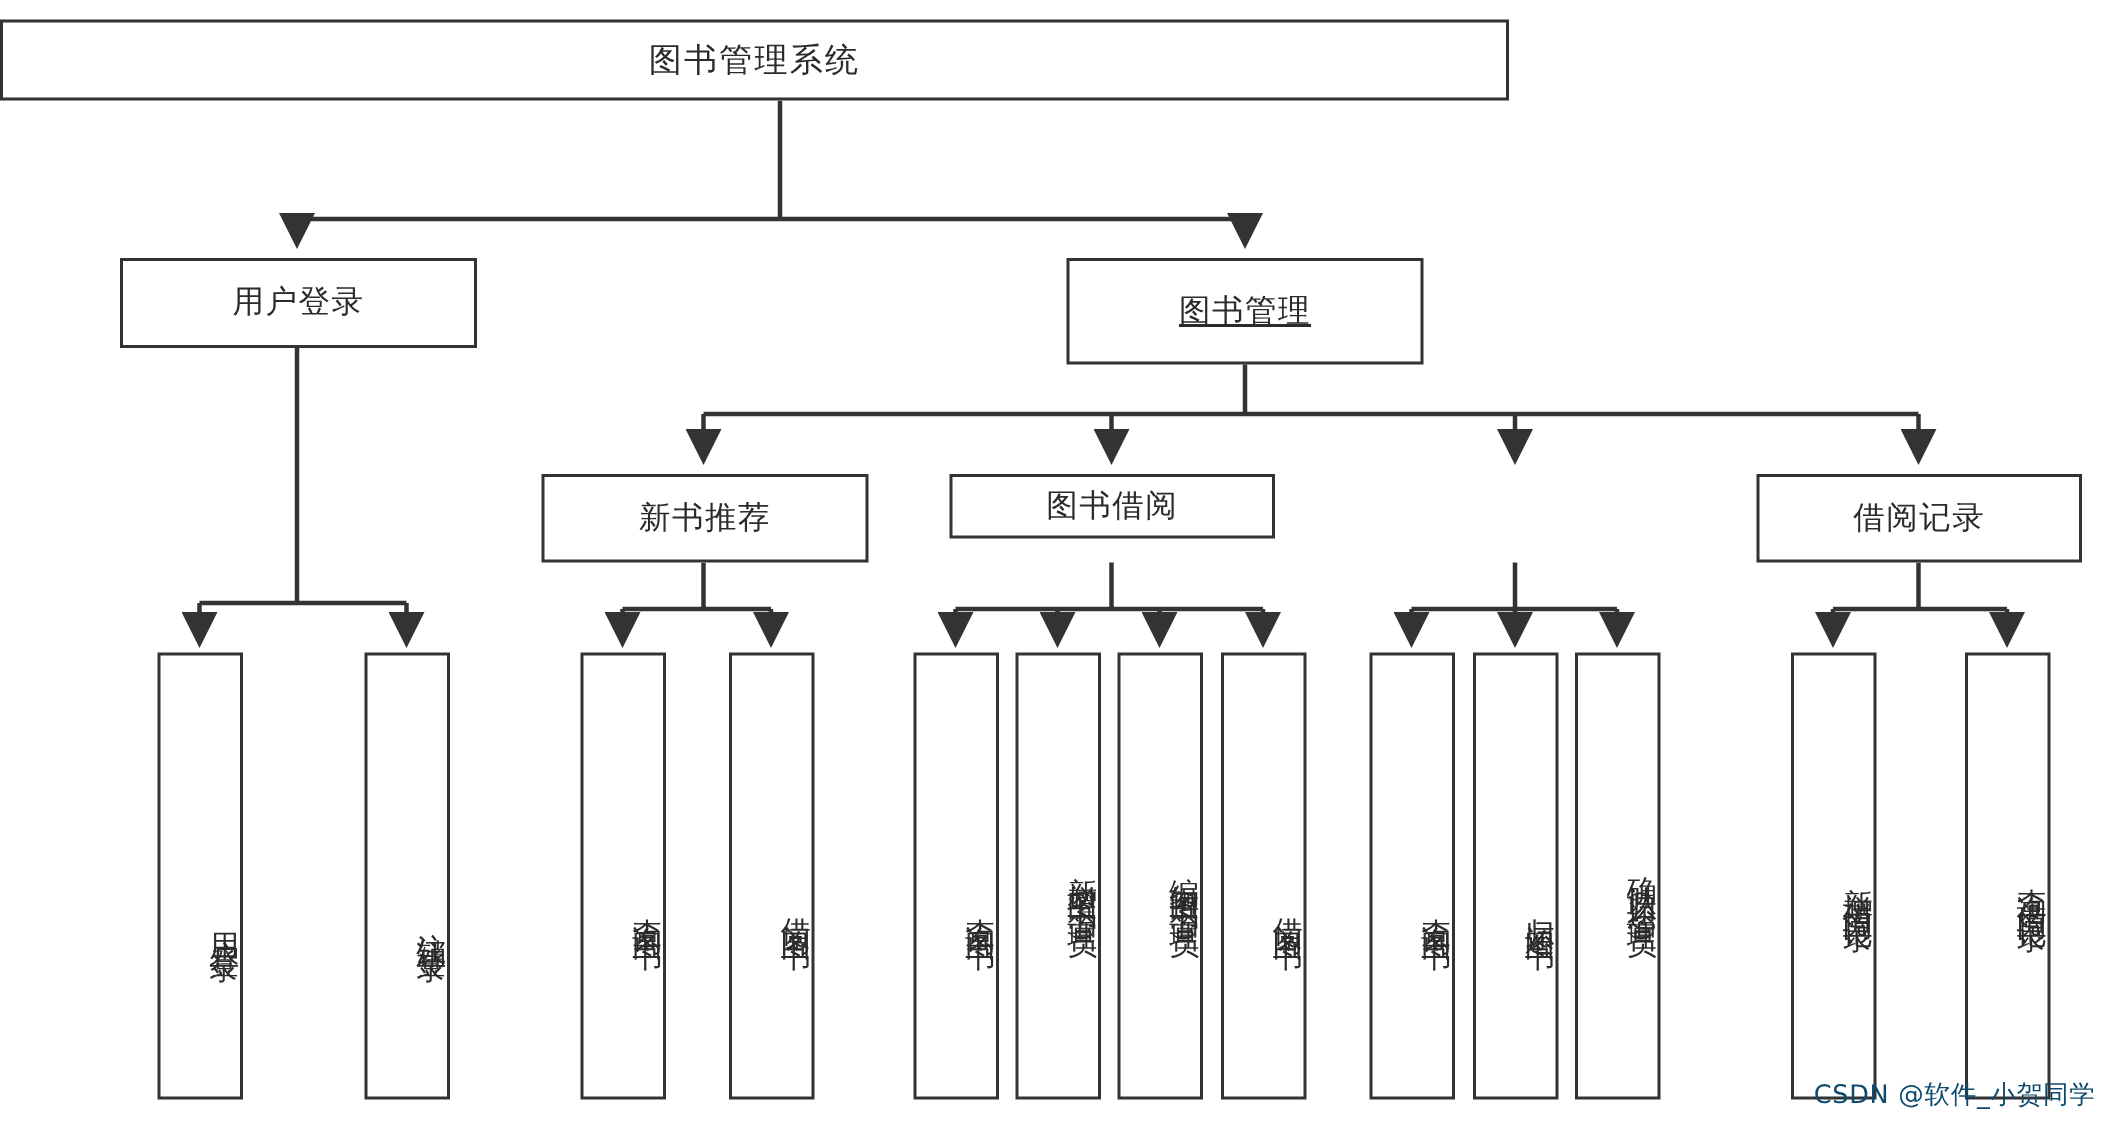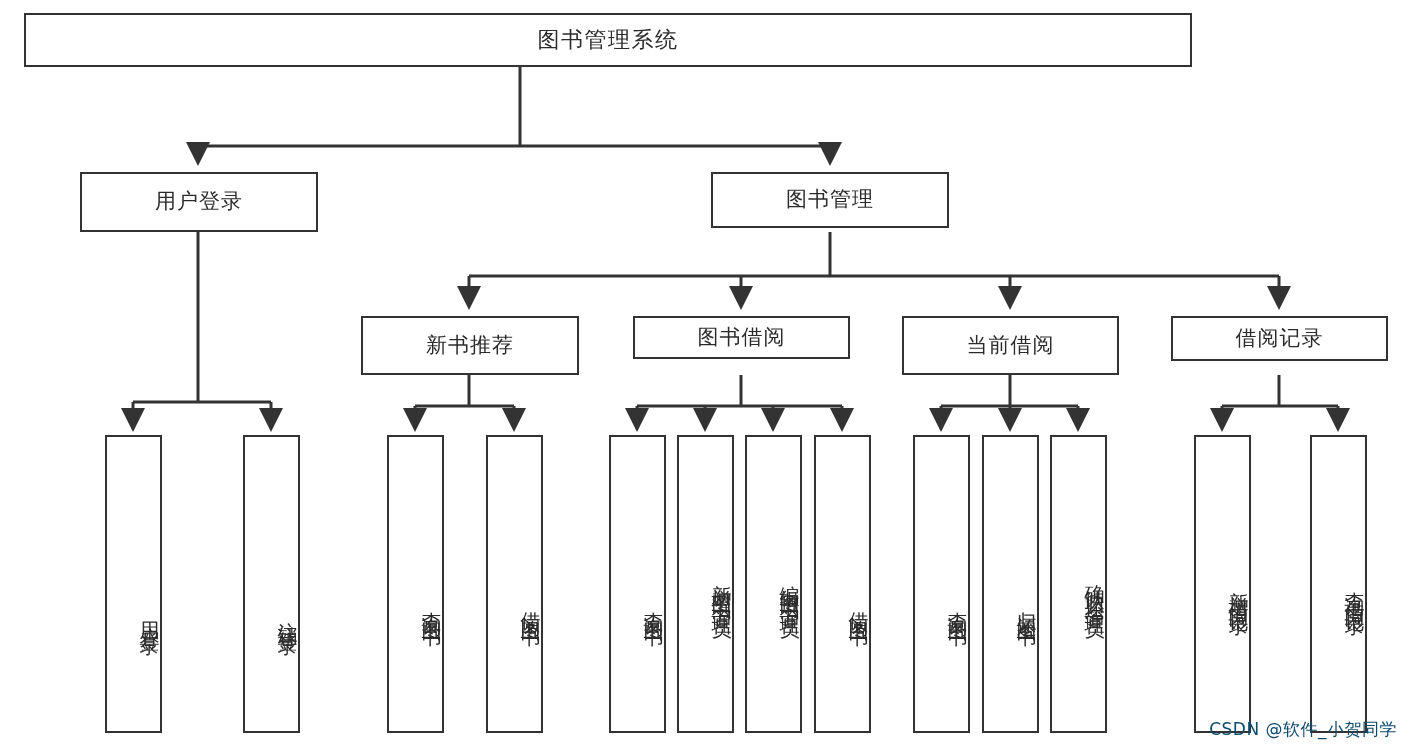--- a/index.html
+++ b/index.html
@@ -124,29 +124,28 @@
       <path d="M 1010 406 L 1010 428" marker-end="url(#arrow)"></path>
       <path d="M 1078 406 L 1078 428" marker-end="url(#arrow)"></path>
 
       <path d="M 1279 375 L 1279 406"></path>
       <path d="M 1222 406 L 1338 406"></path>
       <path d="M 1222 406 L 1222 428" marker-end="url(#arrow)"></path>
       <path d="M 1338 406 L 1338 428" marker-end="url(#arrow)"></path>
     </g>
   </svg>
 
-  <div class="node root" style="left:24px; top:13px; width:1168px; height:54px;text-align:right;">图书管理系统</div>
+  <div class="node root" style="left:0; top:13px; width:1006px; height:54px;text-align:right;">图书管理系统</div>
 
   <div class="node horiz" style="left:80px; top:172px; width:238px; height:60px;">用户登录</div>
-  <div class="node horiz" style="left:711px; top:172px; width:238px; height:56px;">图书管理</div>
+  <div class="node horiz" style="left:711px; top:172px; width:238px; height:71px;text-decoration:underline;">图书管理</div>
 
   <div class="node horiz" style="left:361px; top:316px; width:218px; height:59px;">新书推荐</div>
   <div class="node horiz" style="left:633px; top:316px; width:217px; height:43px;">图书借阅</div>
-  <div class="node horiz" style="left:902px; top:316px; width:217px; height:59px;">当前借阅</div>
-  <div class="node horiz" style="left:1171px; top:316px; width:217px; height:45px;text-align:right;">借阅记录</div>
+  <div class="node horiz" style="left:1171px; top:316px; width:217px; height:59px;text-align:right;">借阅记录</div>
 
   <div class="node vert pushdown" style="left:105px; top:435px; width:57px; height:298px;">用户登录</div>
   <div class="node vert pushdown" style="left:243px; top:435px; width:57px; height:298px;">注销登录</div>
 
   <div class="node vert pushdown4" style="left:387px; top:435px; width:57px; height:298px;">查询图书</div>
   <div class="node vert pushdown4" style="left:486px; top:435px; width:57px; height:298px;">借阅图书</div>
 
   <div class="node vert pushdown4" style="left:609px; top:435px; width:57px; height:298px;">查询图书</div>
   <div class="node vert pushdown3" style="left:677px; top:435px; width:57px; height:298px;">新增图书（管理员）</div>
   <div class="node vert pushdown3" style="left:745px; top:435px; width:57px; height:298px;">编辑图书（管理员）</div>

